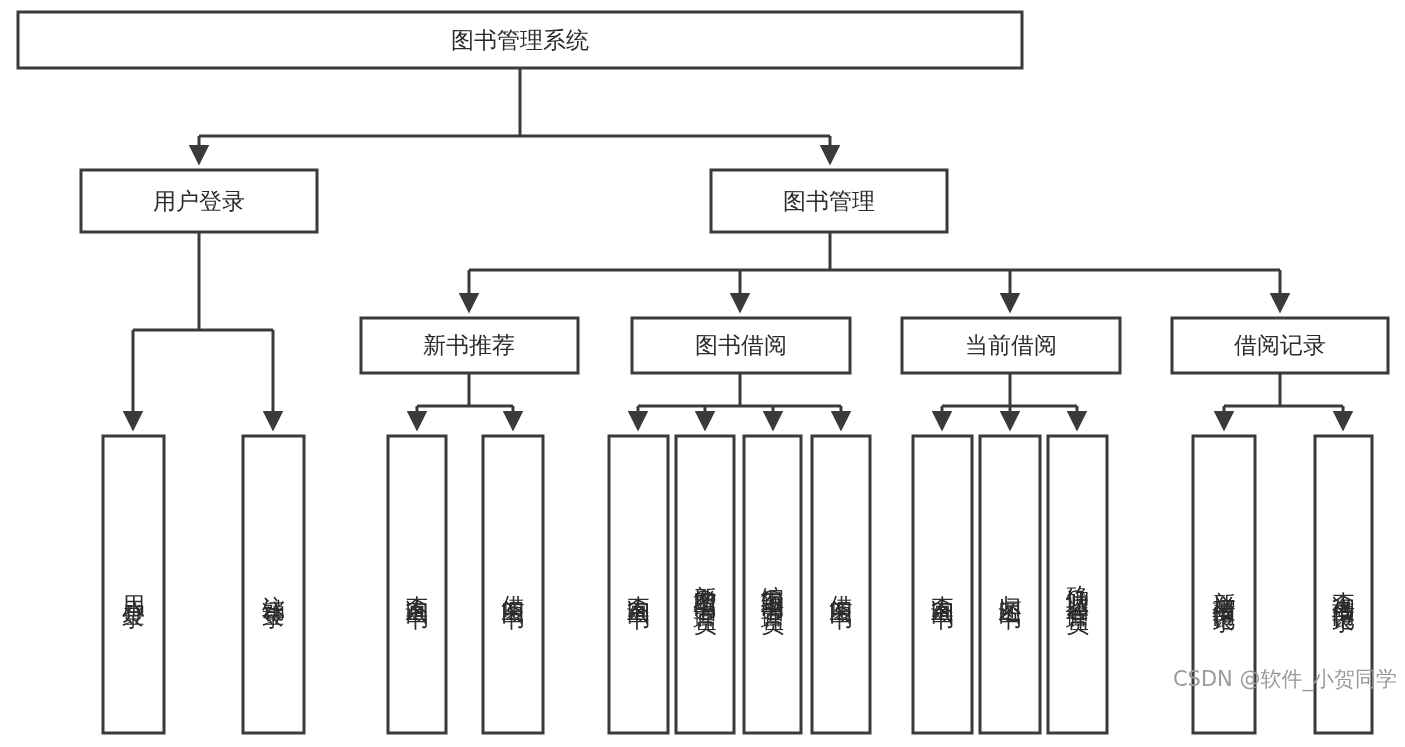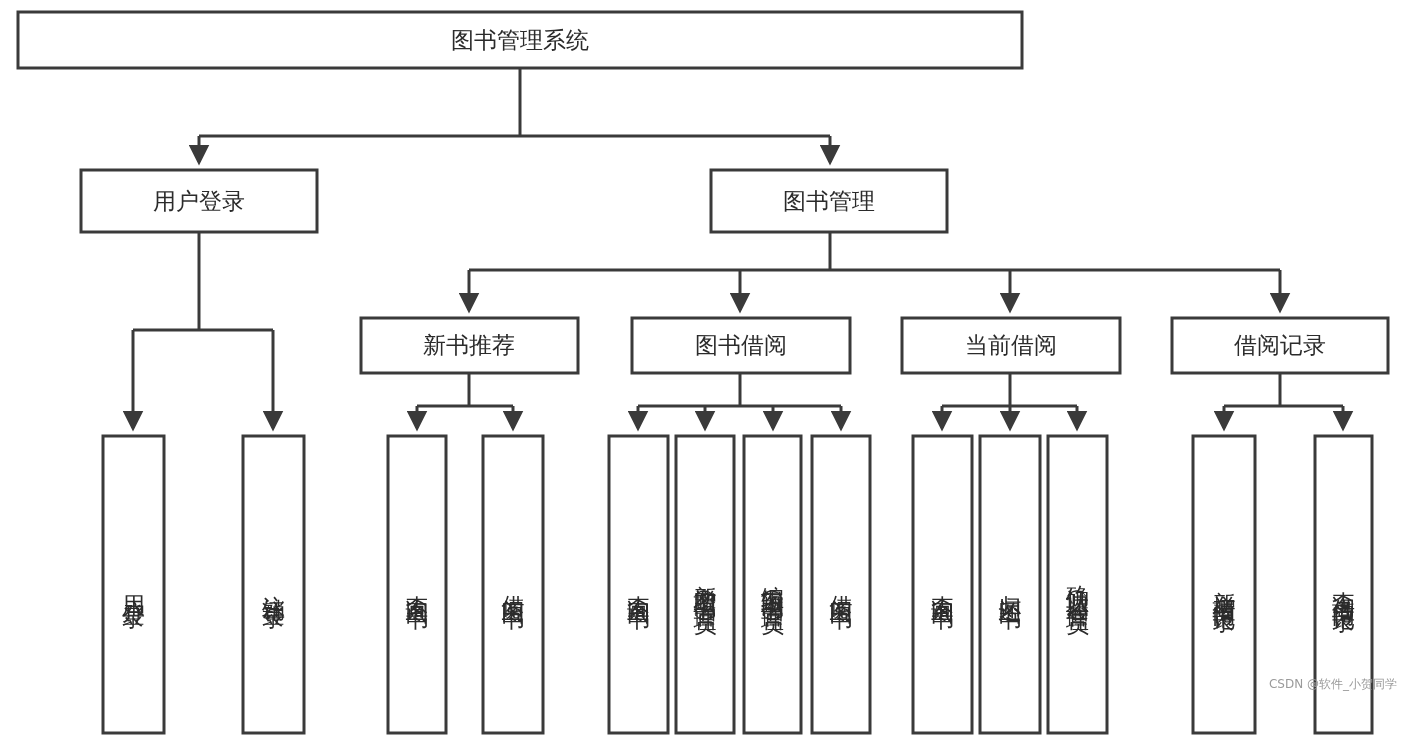--- a/index.html
+++ b/index.html
@@ -61,21 +61,21 @@
     letter-spacing: 4px;
     line-height: 1;
     white-space: nowrap;
     pointer-events: none;
   }
   .watermark {
     position: absolute;
     right: 8px;
     bottom: 6px;
     font-family: "DejaVu Sans", "Liberation Sans", sans-serif;
-    font-size: 12px;
+    font-size: 21px;
     color: #9a9a9a;
     white-space: nowrap;
   }
 </style>
 </head>
 <body>
 
 <div id="diagram-root">
 
   <svg id="tree-svg" viewBox="0 0 1405 747">

